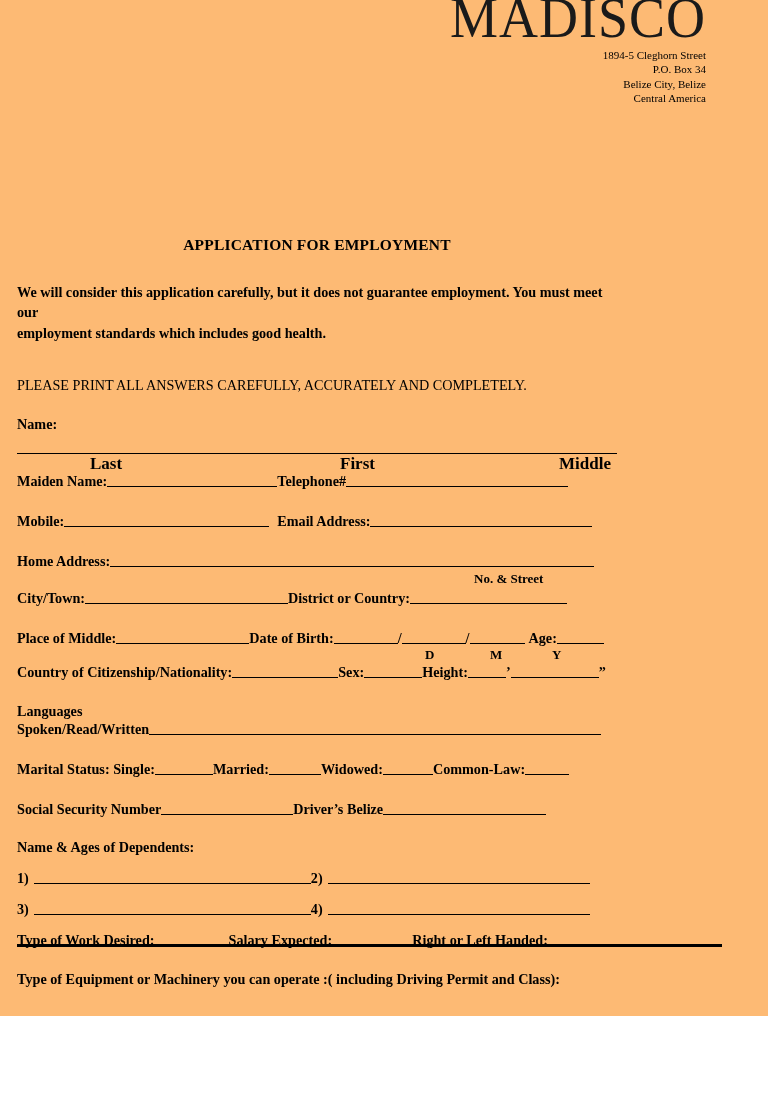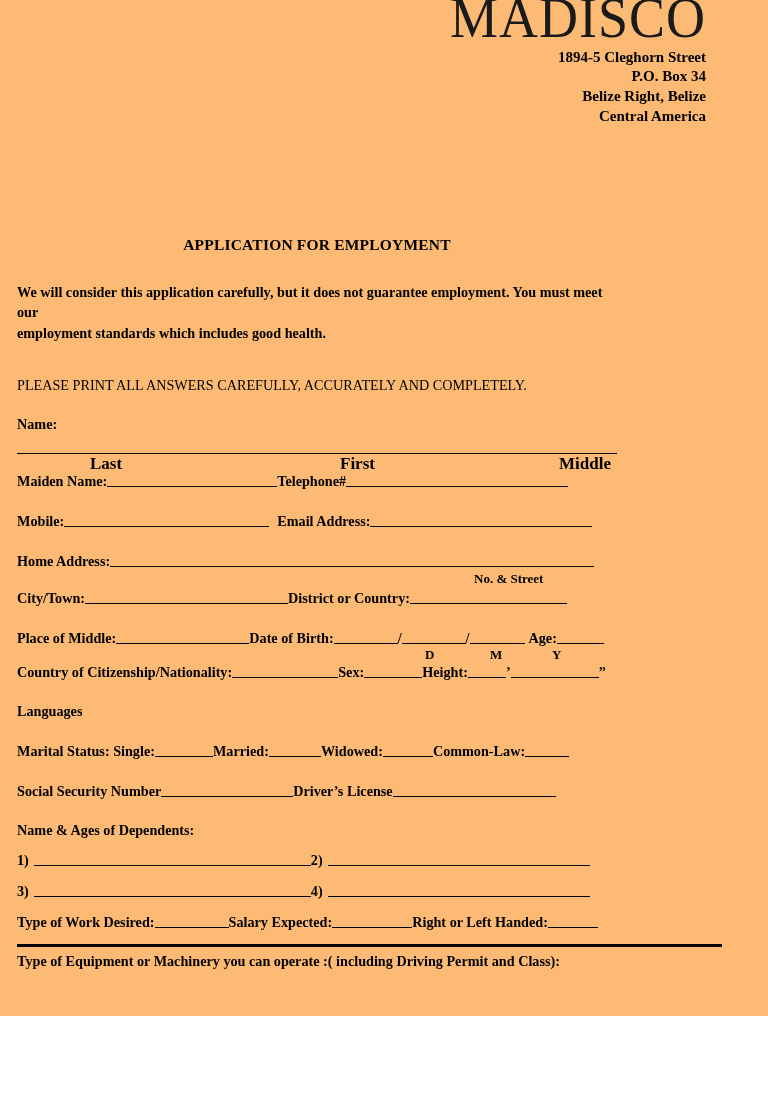--- a/index.html
+++ b/index.html
@@ -31,22 +31,22 @@
     letter-spacing: 1px;
     font-weight: 400;
     color: #1a1a1a;
     margin: -8px 0 0 0;
     transform: scaleY(1.06);
     transform-origin: right top;
     white-space: nowrap;
   }
   .addr-block {
     margin-top: 6px;
-    font-size: 15px;
-    font-weight: bold;
+    font-size: 11px;
+    font-weight: normal;
     line-height: 1.32;
     color: #000;
   }
   .contact-block {
     margin-top: 15px;
     font-size: 11.5px;
     font-weight: bold;
     line-height: 1.32;
     color: #000;
   }
@@ -171,21 +171,21 @@
 </head>
 <body>
 
 <div class="page">
 
   <div class="letterhead">
     <div class="logotype">MADISCO</div>
     <div class="addr-block">
       <div>1894-5 Cleghorn Street</div>
       <div>P.O. Box 34</div>
-      <div>Belize Right, Belize</div>
+      <div>Belize City, Belize</div>
       <div>Central America</div>
     </div>
   </div>
 
   <div class="content">
 
     <div class="doc-title">APPLICATION FOR EMPLOYMENT</div>
 
     <p class="para">We will consider this application carefully, but it does not guarantee employment.  You must meet our</p>
     <p class="para">employment standards which includes good health.</p>
@@ -243,31 +243,34 @@
 
     <div class="row">
       <span class="lbl">Country of Citizenship/Nationality:</span><span class="blank" style="width:106px"></span><span class="lbl">Sex:</span><span class="blank" style="width:58px"></span><span class="lbl">Height:</span><span class="blank" style="width:38px"></span><span>’</span><span class="blank" style="width:88px"></span><span>”</span>
     </div>
 
     <div class="spacer-md"></div>
 
     <div class="row">
       <span class="lbl">Languages</span>
     </div>
+    <div class="row">
+      <span class="lbl">Spoken/Read/Written</span><span class="blank" style="width:452px"></span>
+    </div>
 
     <div class="spacer-md"></div>
 
     <div class="row">
       <span class="lbl">Marital Status: Single:</span><span class="blank" style="width:58px"></span><span class="lbl">Married:</span><span class="blank" style="width:52px"></span><span class="lbl">Widowed:</span><span class="blank" style="width:50px"></span><span class="lbl">Common-Law:</span><span class="blank" style="width:44px"></span>
     </div>
 
     <div class="spacer-md"></div>
 
     <div class="row">
-      <span class="lbl">Social Security Number</span><span class="blank" style="width:132px"></span><span class="lbl">Driver’s License</span><span class="blank" style="width:163px"></span>
+      <span class="lbl">Social Security Number</span><span class="blank" style="width:132px"></span><span class="lbl">Driver’s Belize</span><span class="blank" style="width:163px"></span>
     </div>
 
     <div class="spacer-md"></div>
 
     <div class="row">
       <span class="lbl">Name &amp; Ages of Dependents:</span>
     </div>
 
     <div class="spacer-sm"></div>
 

